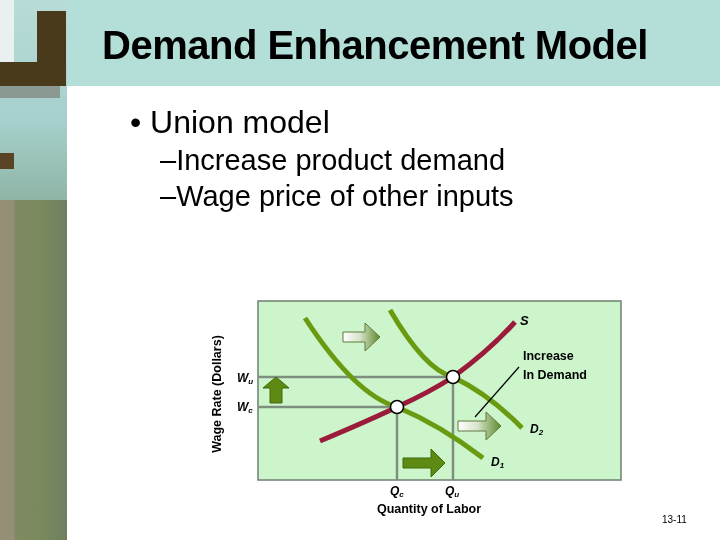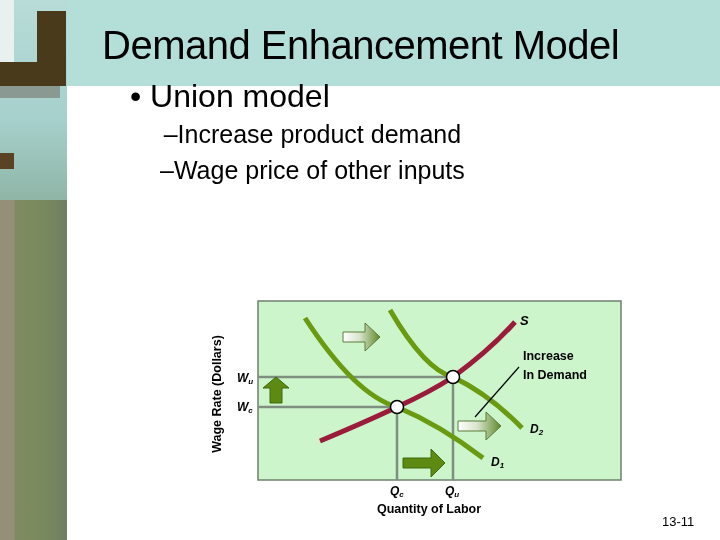--- a/index.html
+++ b/index.html
@@ -5,25 +5,25 @@
   html, body { margin:0; padding:0; }
   body { width:720px; height:540px; position:relative; overflow:hidden; background:#ffffff; font-family:"Liberation Sans", sans-serif; }
   .sidebar { position:absolute; left:0; top:0; width:67px; height:540px; background:linear-gradient(90deg,#968f78 0px,#968f78 14px,#7f8a62 15px,#7a8a5e 40px,#6e8060 66px); }
   .sidebar-top { position:absolute; left:0; top:0; width:67px; height:200px; background:linear-gradient(180deg,#b8dcd8 0%,#a6d0cc 60%,#8fb5a6 100%); }
   .sidebar-white { position:absolute; left:0; top:0; width:14px; height:62px; background:#e8f1f0; }
   .brown-bar-h { position:absolute; left:0; top:62px; width:60px; height:24px; background:#4a3a1c; }
   .brown-bar-v { position:absolute; left:37px; top:11px; width:29px; height:75px; background:#4a3a1c; }
   .brown-small { position:absolute; left:0; top:153px; width:14px; height:16px; background:#5a4224; }
   .gray-strip { position:absolute; left:0; top:86px; width:60px; height:12px; background:#8a9a92; }
   .title-band { position:absolute; left:67px; top:0; width:653px; height:86px; background:#b3dfd8; }
-  .title { position:absolute; left:102px; top:21px; font-size:40px; color:#000; line-height:48px; letter-spacing:-0.5px; }
-  .bullets { position:absolute; left:130px; top:76px; color:#000; }
+  .title { position:absolute; left:102px; top:21px; font-size:40px; color:#000; line-height:48px; letter-spacing:-0.5px;font-weight:bold; }
+  .bullets { position:absolute; left:130px; top:102px; color:#000; }
   .b1 { font-size:32px; line-height:40px; }
-  .b2 { font-size:25px; line-height:36px; padding-left:30px;text-align:center; }
-  .footer { position:absolute; left:662px; top:514px; font-size:13px; color:#000; }
+  .b2 { font-size:29px; line-height:36px; padding-left:30px; }
+  .footer { position:absolute; left:662px; top:514px; font-size:10px; color:#000; }
   svg text { font-family:"Liberation Sans", sans-serif; font-weight:bold; }
 </style>
 </head>
 <body>
 
 <div class="sidebar"></div>
 <div class="sidebar-top"></div>
 <div class="sidebar-white"></div>
 <div class="brown-bar-v"></div>
 <div class="brown-bar-h"></div>

